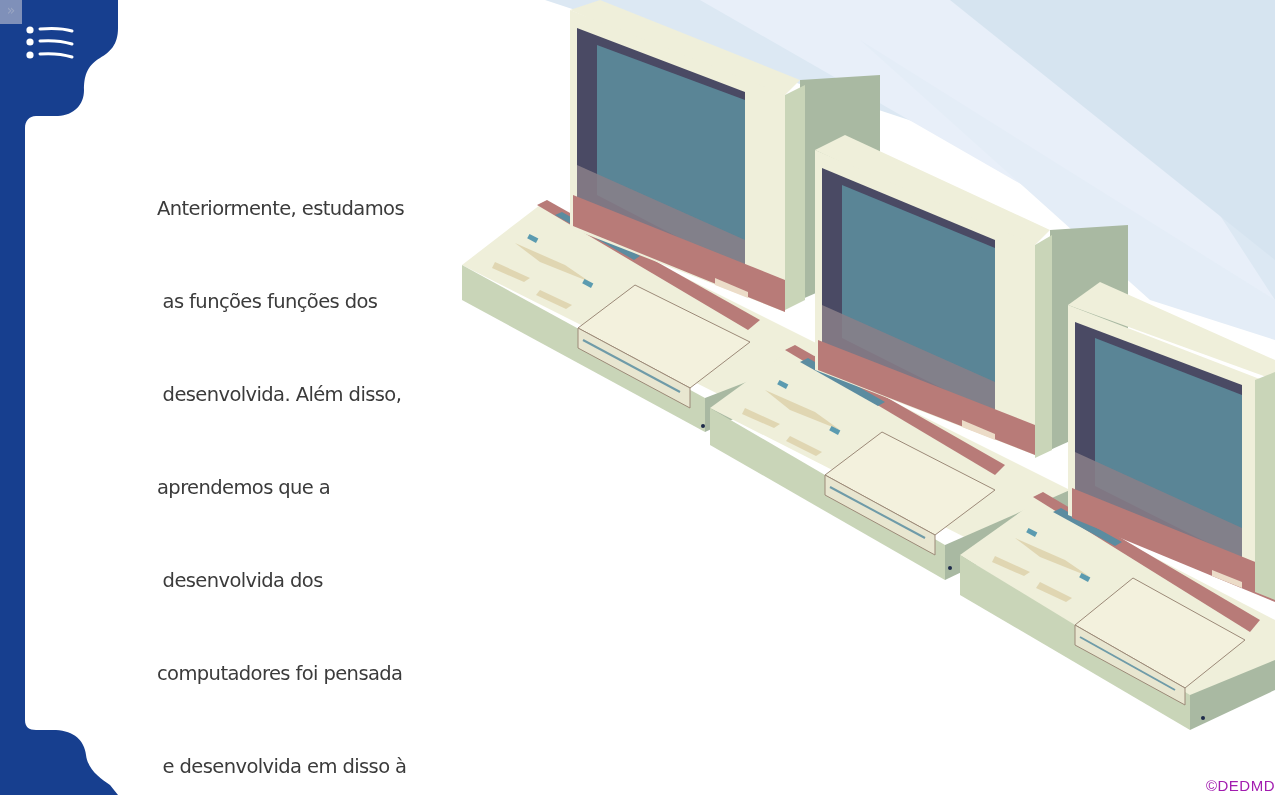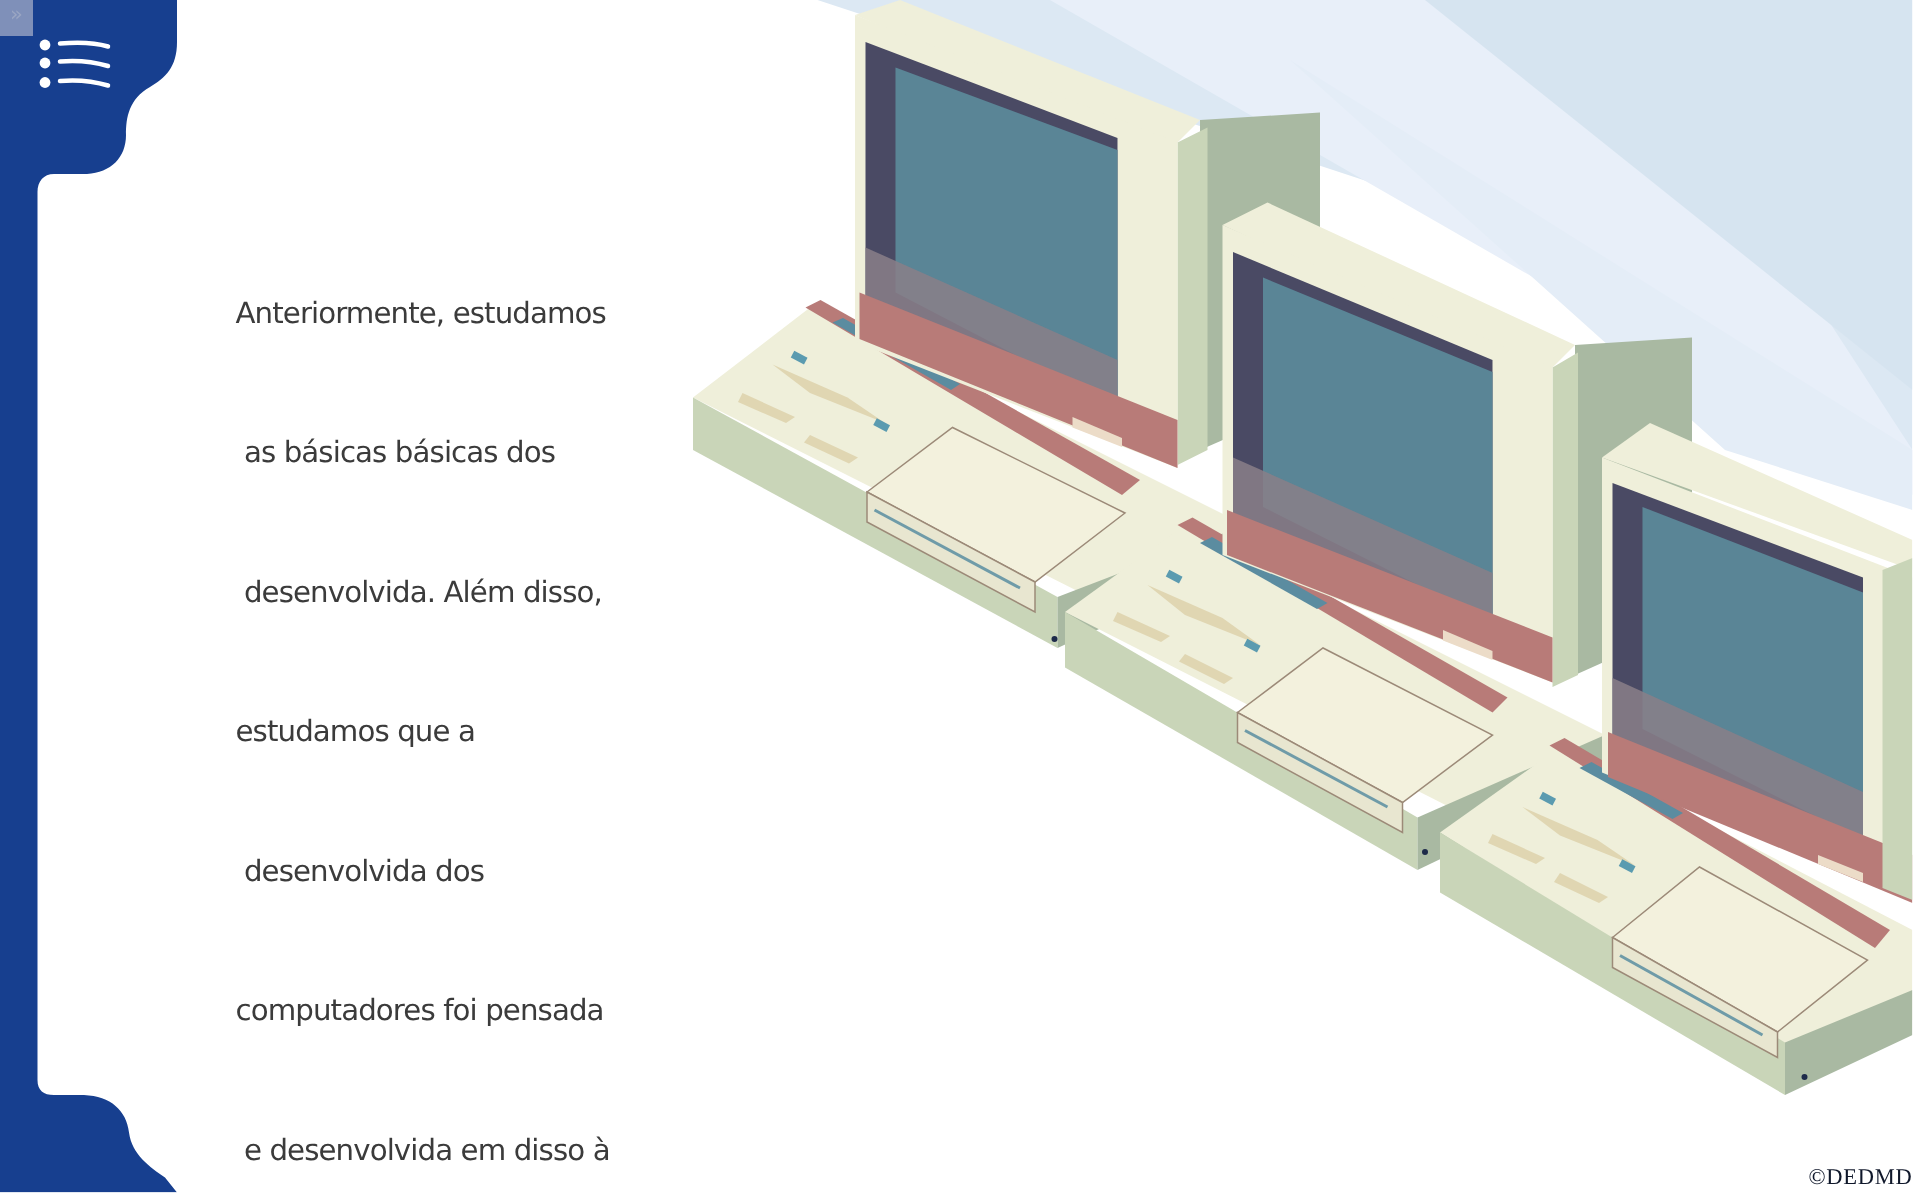--- a/index.html
+++ b/index.html
@@ -19,22 +19,22 @@
     .illustration { position: absolute; left: 440px; top: 0; width: 835px; height: 760px; z-index: 0; }
     .body-text {
       position: absolute; left: 157px; top: 131px; z-index: 3;
       font-size: 19.5px; line-height: 31px; color: #3b3b3b;
       white-space: pre; font-family: "DejaVu Sans", sans-serif;
       letter-spacing: -0.6px;
     }
     .body-text .line { display: block; height: 31px; }
     .credit {
       position: absolute; right: 0; bottom: 0; z-index: 3;
-      font-size: 15px; color: #0f172a; letter-spacing: 0.5px;
-      font-family: Liberation Serif, serif; padding: 0 0 1px 0;
+      font-size: 15px; color: #a21caf; letter-spacing: 0.5px;
+      font-family: Liberation Sans, sans-serif; padding: 0 0 1px 0;
     }
   </style>
 </head>
 <body>
 
 <svg class="illustration" viewBox="440 0 835 760" xmlns="http://www.w3.org/2000/svg">
 
   <polygon points="545,0 1275,0 1275,330 1000,150" fill="#dce8f3"></polygon>
   <polygon points="700,0 1080,0 1275,300 1275,330" fill="#e8eff9"></polygon>
   <polygon points="950,0 1275,0 1275,260" fill="#d6e4f0"></polygon>
@@ -138,23 +138,23 @@
     <circle cx="8" cy="20" r="3.6" fill="#ffffff"></circle>
     <circle cx="8" cy="33" r="3.6" fill="#ffffff"></circle>
     <path d="M18,7 C30,6 40,6 50,9" stroke="#ffffff" stroke-width="3" fill="none" stroke-linecap="round"></path>
     <path d="M18,19 C30,18 40,19 50,22" stroke="#ffffff" stroke-width="3" fill="none" stroke-linecap="round"></path>
     <path d="M18,32 C30,31 40,32 50,35" stroke="#ffffff" stroke-width="3" fill="none" stroke-linecap="round"></path>
   </svg>
 </div>
 
 <div class="body-text">
   <span class="line">Anteriormente, estudamos</span>
-  <span class="line"> as básicas básicas dos</span>
+  <span class="line"> as funções funções dos</span>
   <span class="line"> desenvolvida. Além disso,</span>
-  <span class="line">estudamos que a</span>
+  <span class="line">aprendemos que a</span>
   <span class="line"> desenvolvida dos</span>
   <span class="line">computadores foi pensada</span>
   <span class="line"> e desenvolvida em disso à</span>
   
   
   
   
   
   
   

